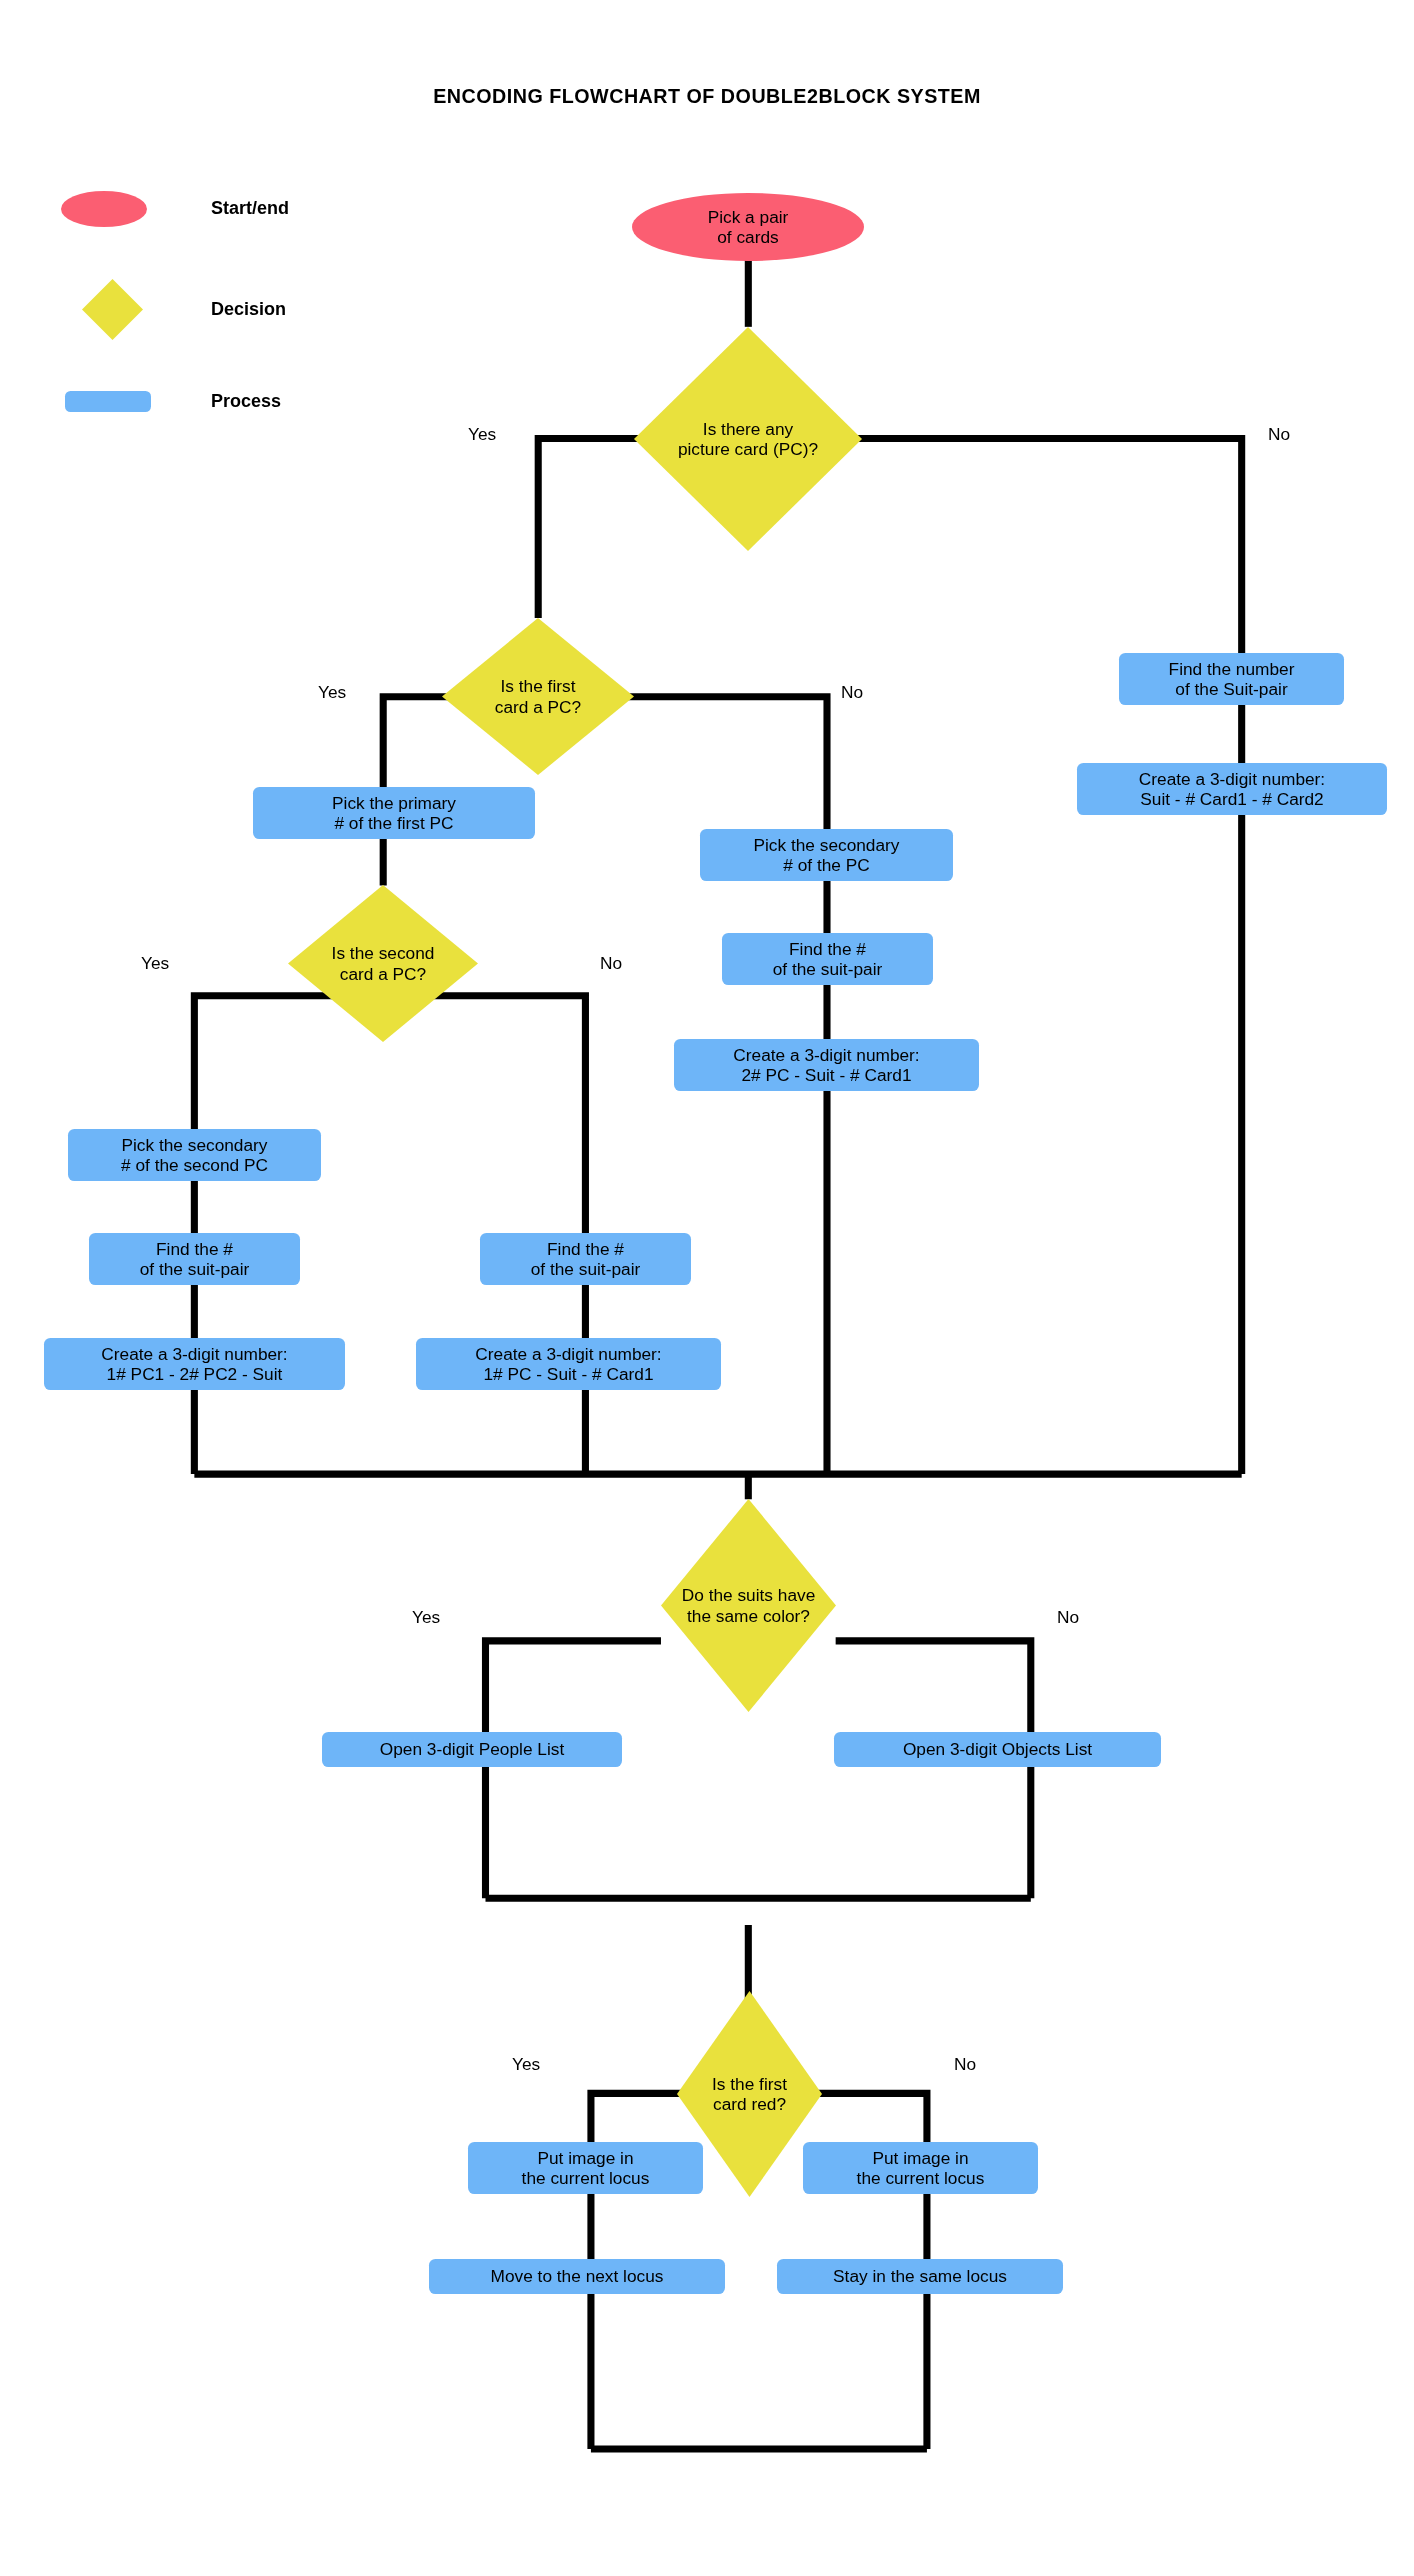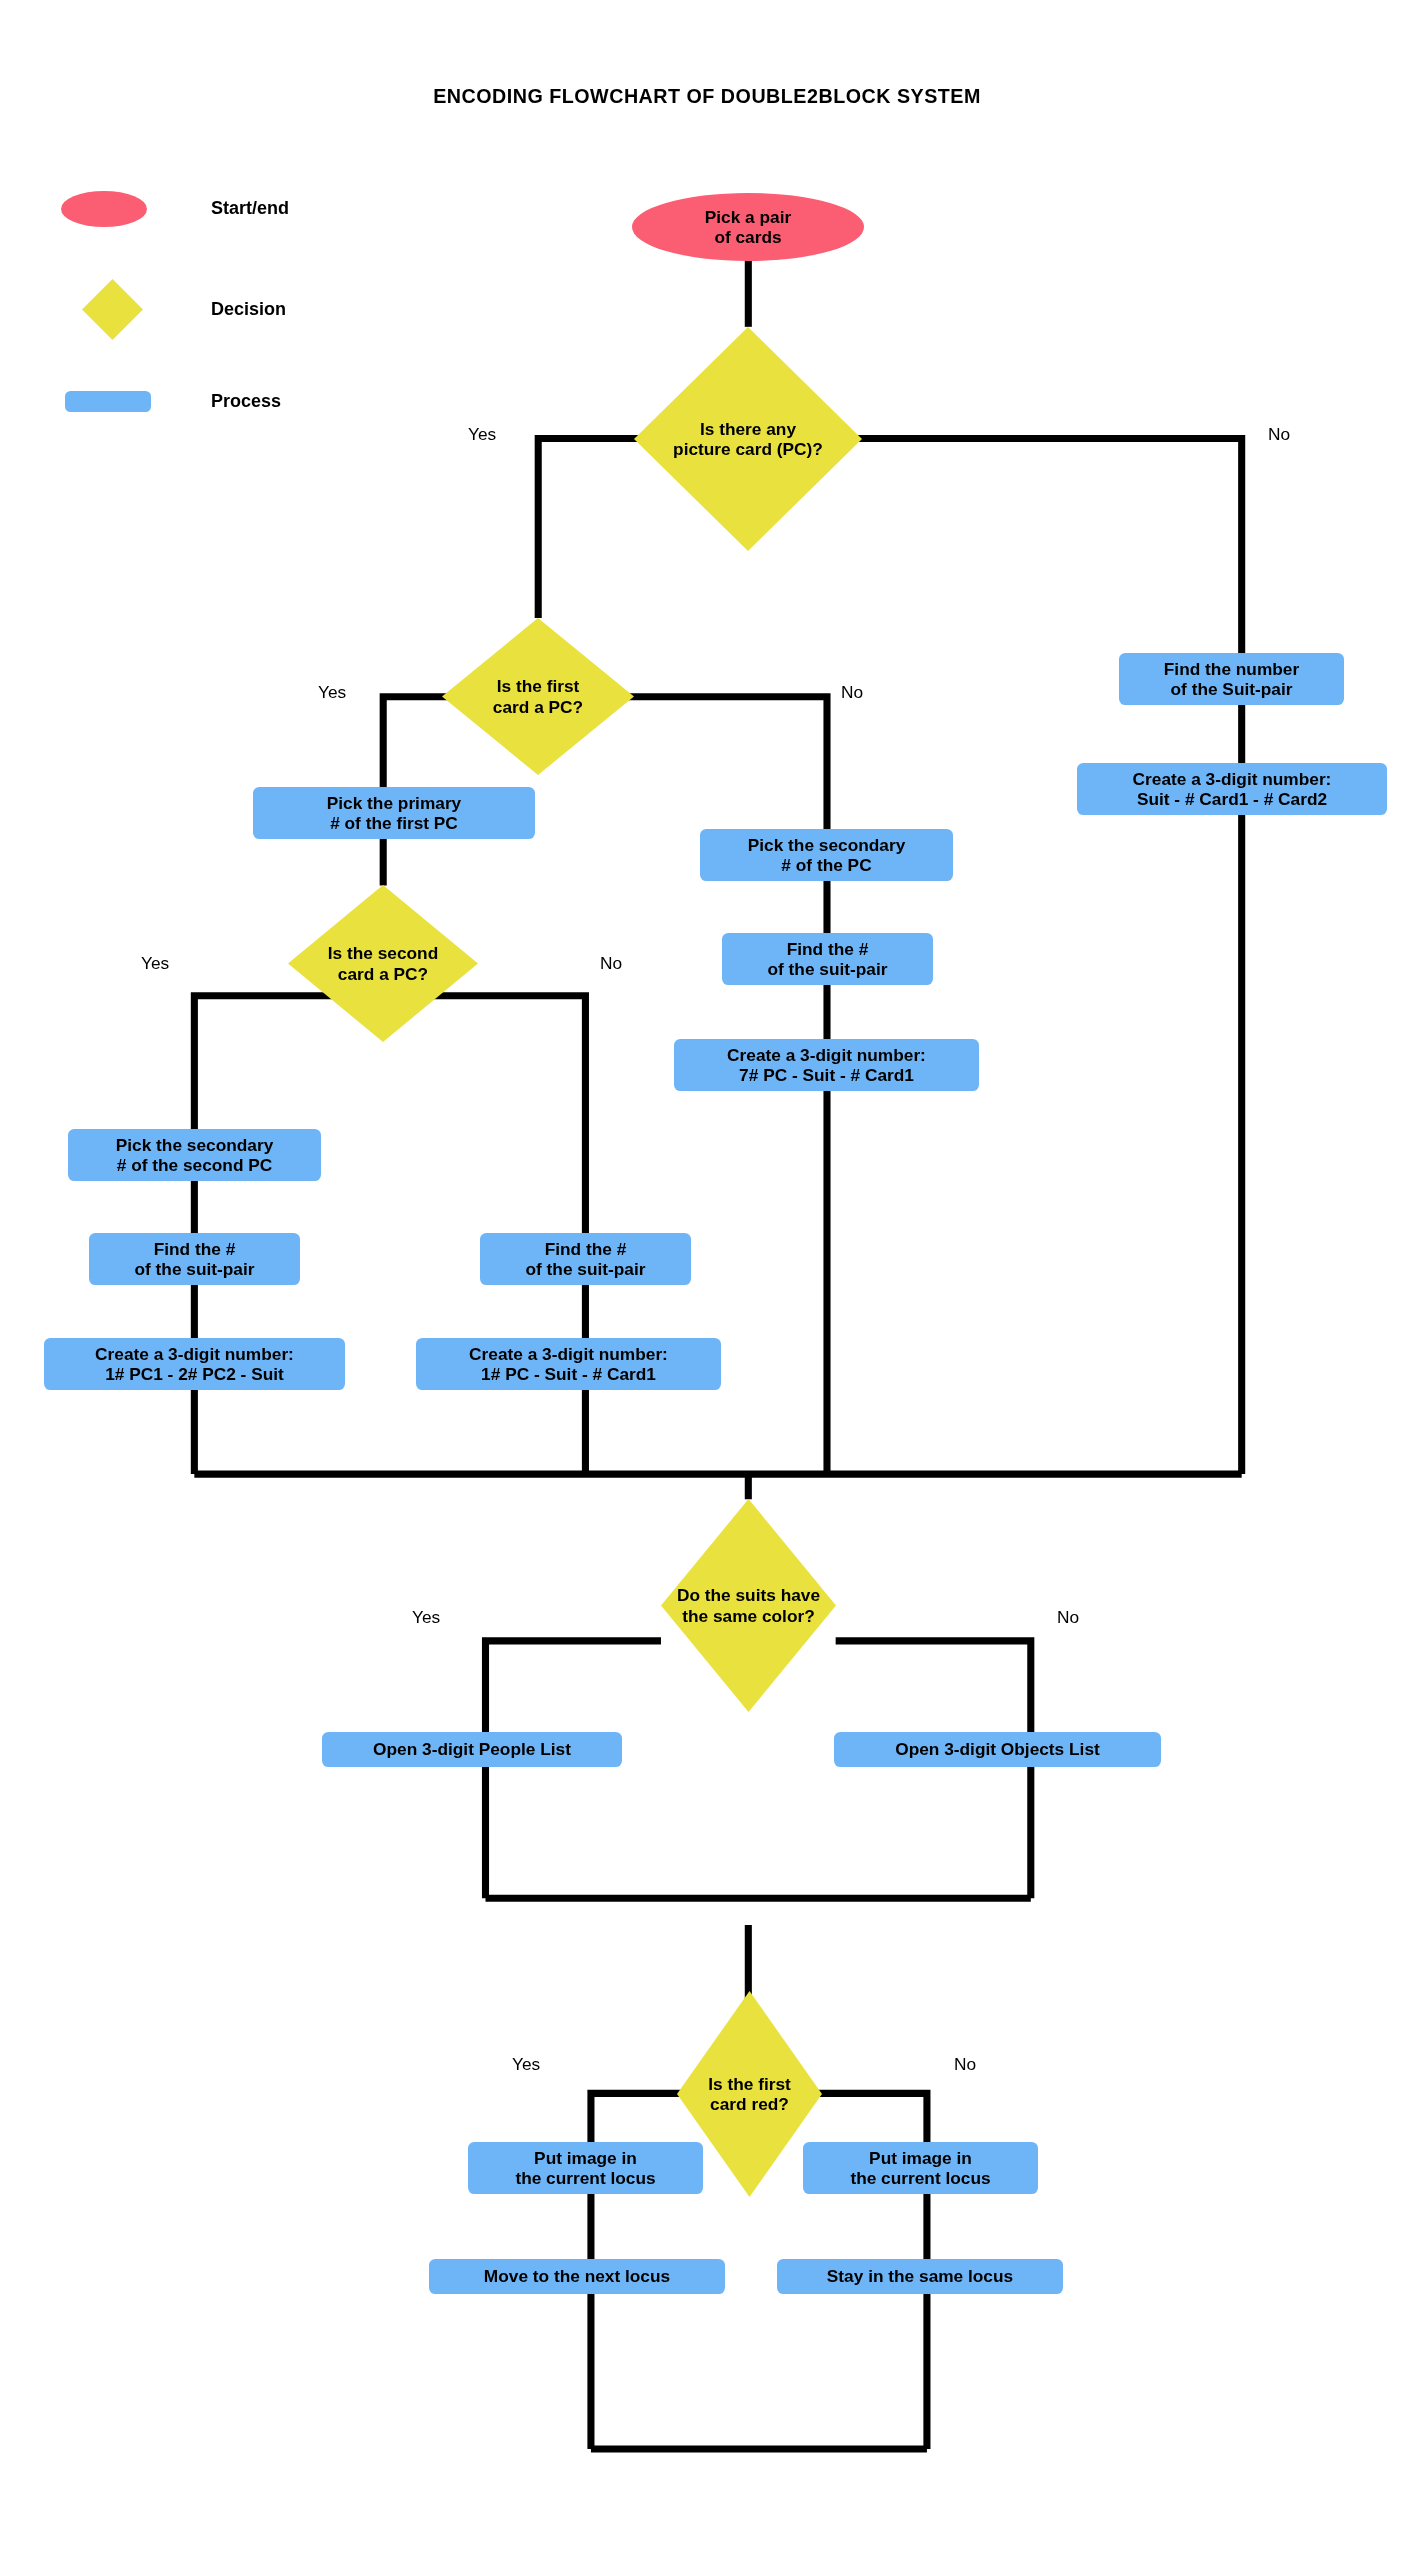--- a/index.html
+++ b/index.html
@@ -37,21 +37,21 @@
   }
   
   .node {
     position: absolute;
     box-sizing: border-box;
     display: flex;
     align-items: center;
     justify-content: center;
     text-align: center;
     color: #000000;
-    font-weight: bold;
+    font-weight: normal;
     line-height: 1.18;
     z-index: 5;
   }
   .proc {
     background: #6EB5F8;
     border-radius: 6.3px;
     font-size: 17.3px;
     padding: 4.7px 9.4px;
   }
   .term {
@@ -223,21 +223,21 @@
   </div>
   <div class="node proc" style="left:722px; top:933px; width:211px; height:52px;">
     <div>
       <div>Find the #</div>
       <div>of the suit-pair</div>
     </div>
   </div>
   <div class="node proc" style="left:674px; top:1039px; width:305px; height:52px;">
     <div>
       <div>Create a 3-digit number:</div>
-      <div>7# PC - Suit - # Card1</div>
+      <div>2# PC - Suit - # Card1</div>
     </div>
   </div>
 
   <div class="node dec" style="left:288px; top:885px; width:190px; height:157px;">
     <div class="dshape"></div>
     <div class="dtext">
       <div>Is the second</div>
       <div>card a PC?</div>
     </div>
   </div>

